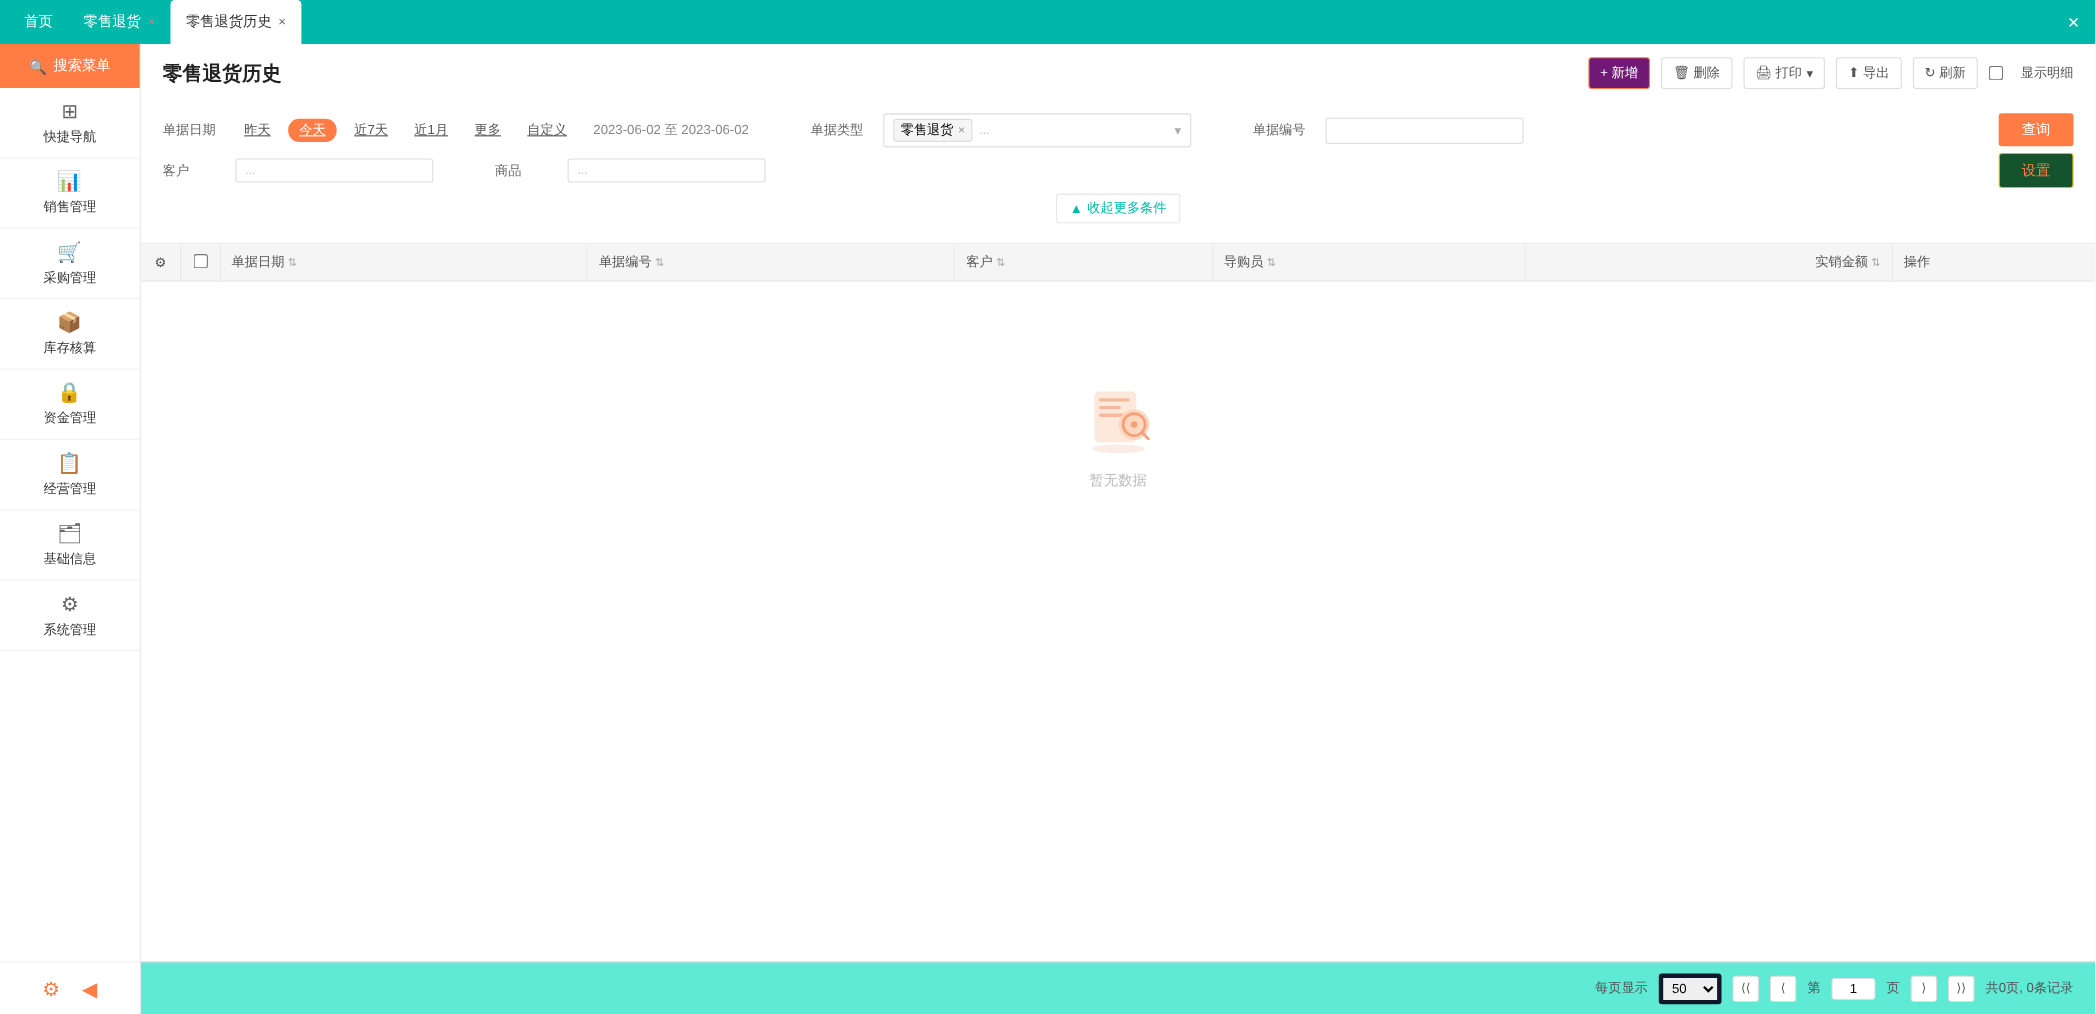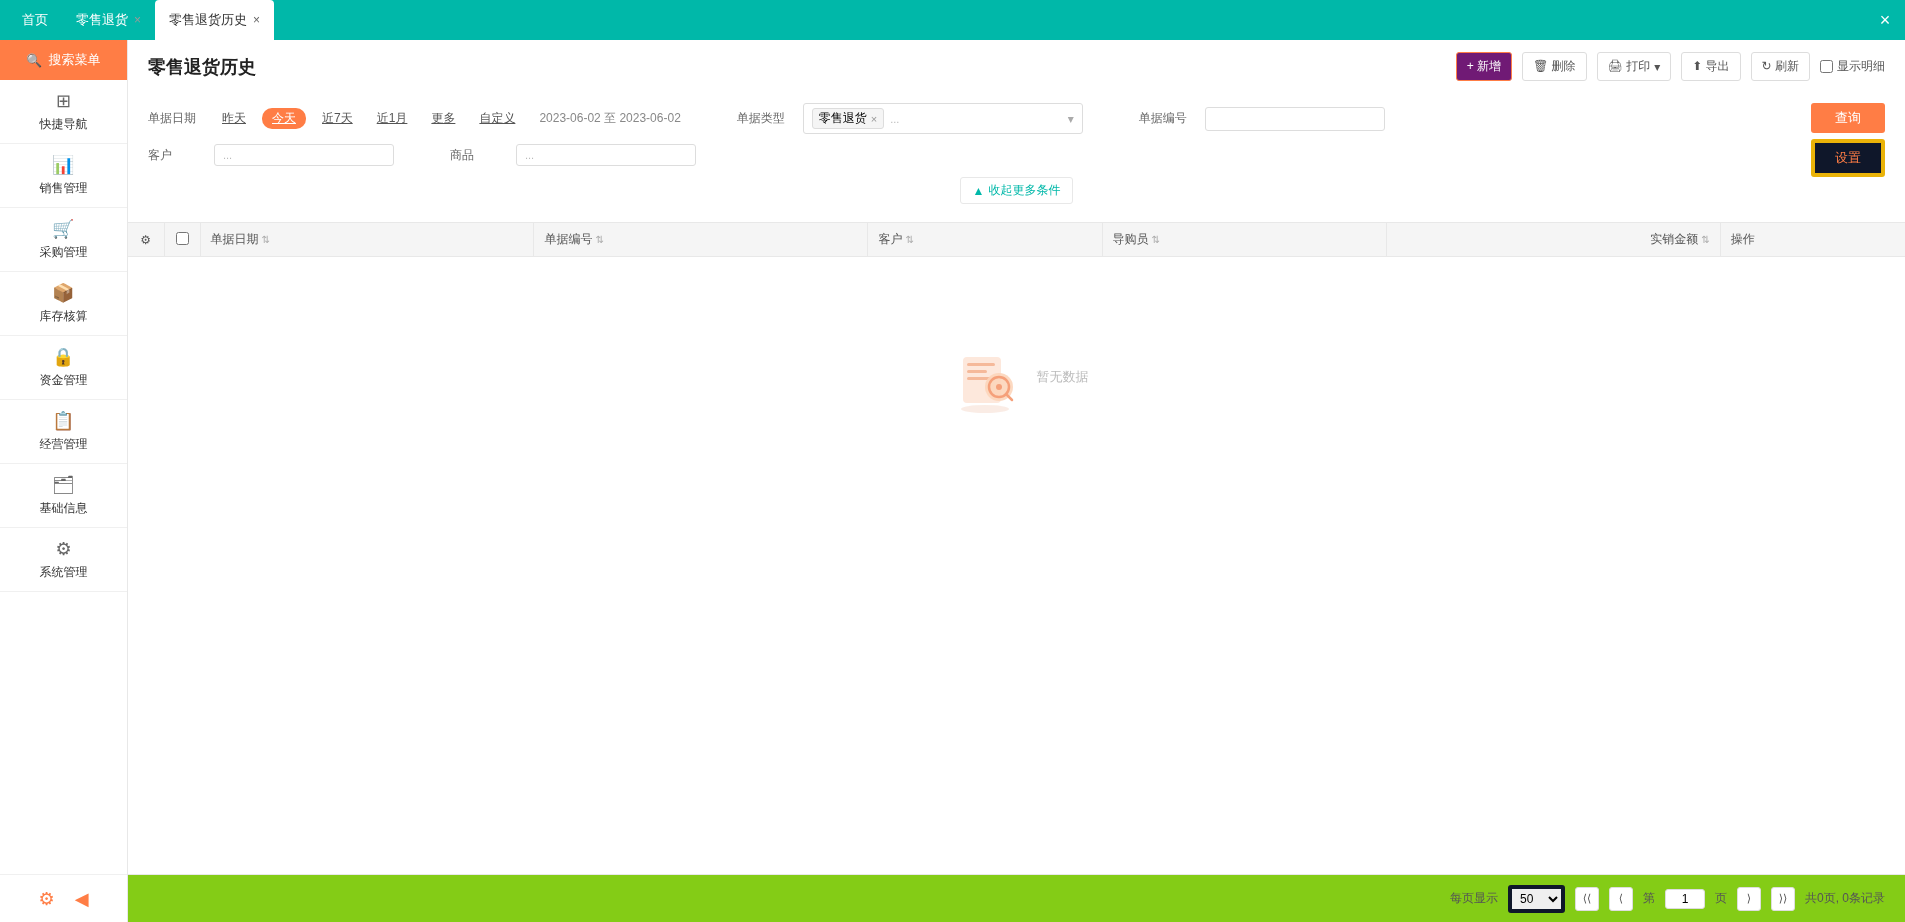--- a/index.html
+++ b/index.html
@@ -156,21 +156,21 @@
       color: #555;
       font-size: 12px;
       cursor: pointer;
       white-space: nowrap;
     }
     .toolbar-btn.primary {
       background: #701a75;
       border-color: #ff7d45;
       color: #fff;
     }
-    .checkbox-display { display: flex; align-items: center; gap: 4px; font-size: 12px; color: #555; }
+    .checkbox-display { display: flex; align-items: center; gap: 16px; font-size: 12px; color: #555; }
     .checkbox-display input { cursor: pointer; }
 
     
     .filter-area {
       padding: 10px 0;
     }
     .filter-row {
       display: flex;
       align-items: center;
       gap: 16px;
@@ -262,23 +262,23 @@
     .query-btn {
       background: #ff7d45;
       color: #fff;
       border: none;
       border-radius: 3px;
       padding: 6px 20px;
       font-size: 13px;
       cursor: pointer;
     }
     .set-btn {
-      background: #0f172a;
+      background: #14532d;
       color: #ff7d45;
-      border: 4px solid #eab308;
+      border: 1px solid #eab308;
       border-radius: 3px;
       padding: 6px 20px;
       font-size: 13px;
       cursor: pointer;
     }
     .query-set-group {
       display: flex;
       flex-direction: column;
       gap: 6px;
       margin-left: auto;
@@ -311,37 +311,37 @@
     }
     thead th:last-child { border-right: none; }
     .th-sort { display: flex; align-items: center; gap: 3px; }
     .sort-icon { color: #aaa; font-size: 10px; }
     .th-settings { width: 36px; text-align: center; }
     .th-checkbox { width: 36px; text-align: center; }
 
     
     .empty-state {
       display: flex;
-      flex-direction: row;
+      flex-direction: column;
       align-items: center;
       justify-content: center;
       padding: 80px 0;
       color: #bbb;
       font-size: 13px;
       gap: 12px;
     }
     .empty-icon {
       width: 80px;
       height: 80px;
     }
 
     
     .pagination-bar {
       height: 48px;
-      background: #84cc16;
+      background: #5eead4;
       border-top: 1px solid #e8e8e8;
       display: flex;
       align-items: center;
       justify-content: flex-end;
       padding: 0 20px;
       gap: 10px;
       font-size: 12px;
       color: #555;
       flex-shrink: 0;
     }

